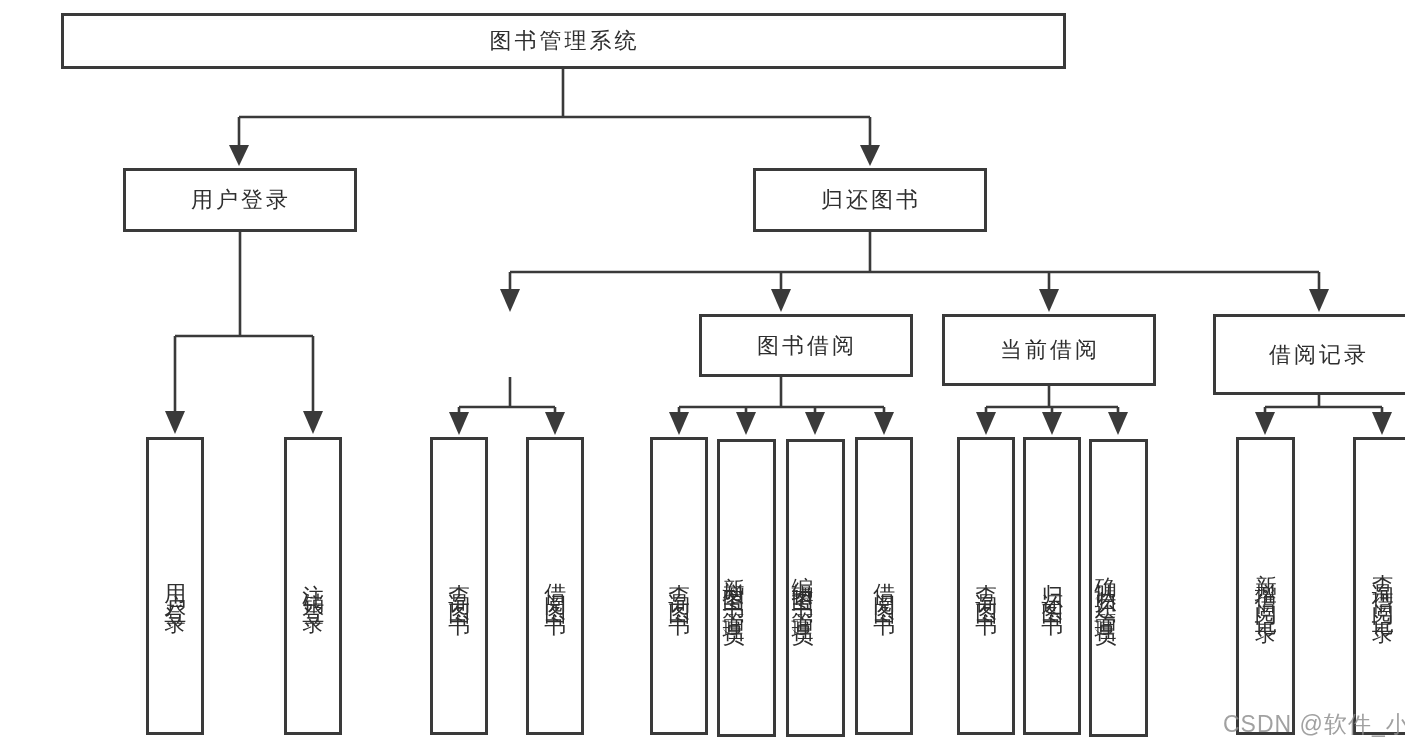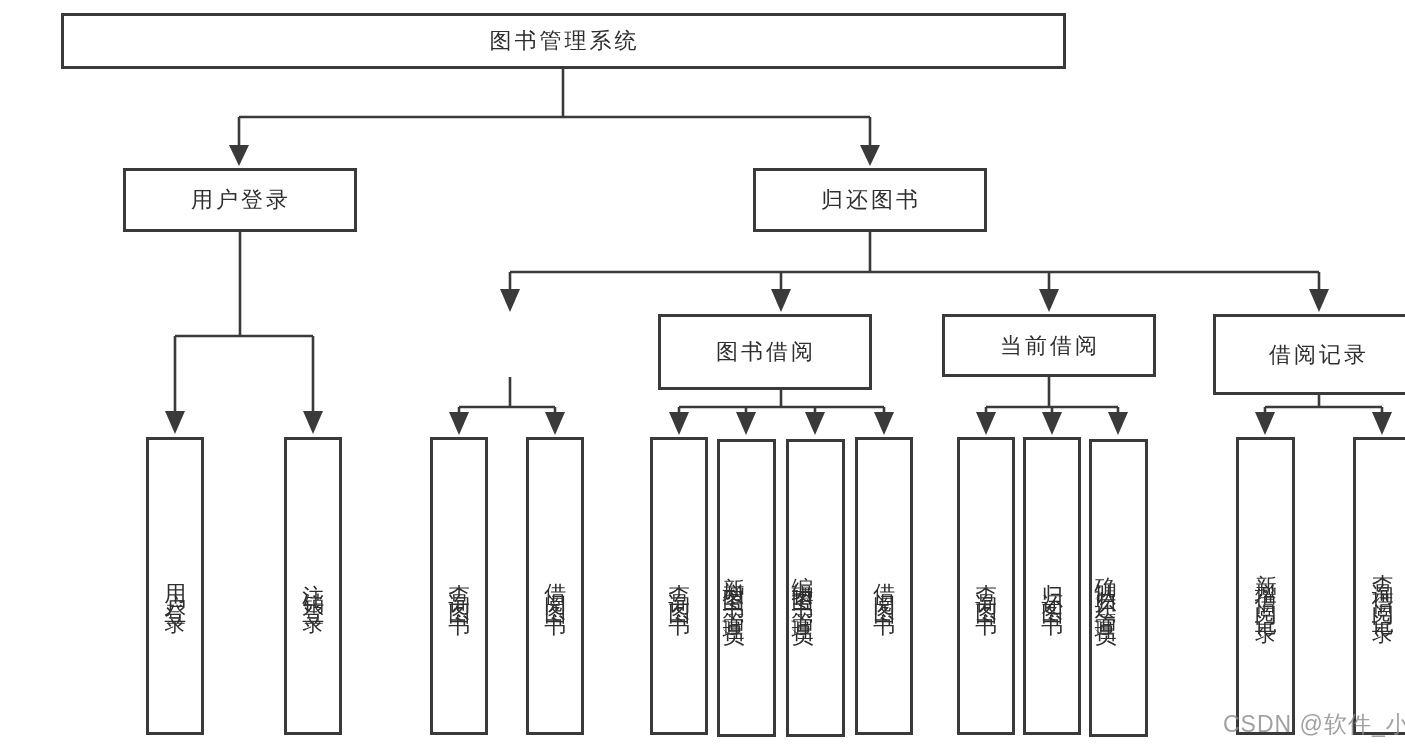--- a/index.html
+++ b/index.html
@@ -85,24 +85,24 @@
     <span class="lbl">图书管理系统</span>
   </div>
 
   <div class="node hbox" style="left:83px;top:168px;width:234px;height:64px">
     <span class="lbl">用户登录</span>
   </div>
   <div class="node hbox" style="left:713px;top:168px;width:234px;height:64px">
     <span class="lbl">归还图书</span>
   </div>
 
-  <div class="node hbox" style="left:618px;top:314px;width:214px;height:76px">
+  <div class="node hbox" style="left:659px;top:314px;width:214px;height:63px">
     <span class="lbl">图书借阅</span>
   </div>
-  <div class="node hbox" style="left:902px;top:314px;width:214px;height:63px">
+  <div class="node hbox" style="left:902px;top:314px;width:214px;height:72px">
     <span class="lbl">当前借阅</span>
   </div>
   <div class="node hbox" style="left:1173px;top:314px;width:210px;height:81px">
     <span class="lbl">借阅记录</span>
   </div>
 
   <div class="node vbox" style="left:106px;top:437px;width:58px;height:298px">
     <span class="vtext">用户登录</span>
   </div>
   <div class="node vbox" style="left:244px;top:437px;width:58px;height:298px">

